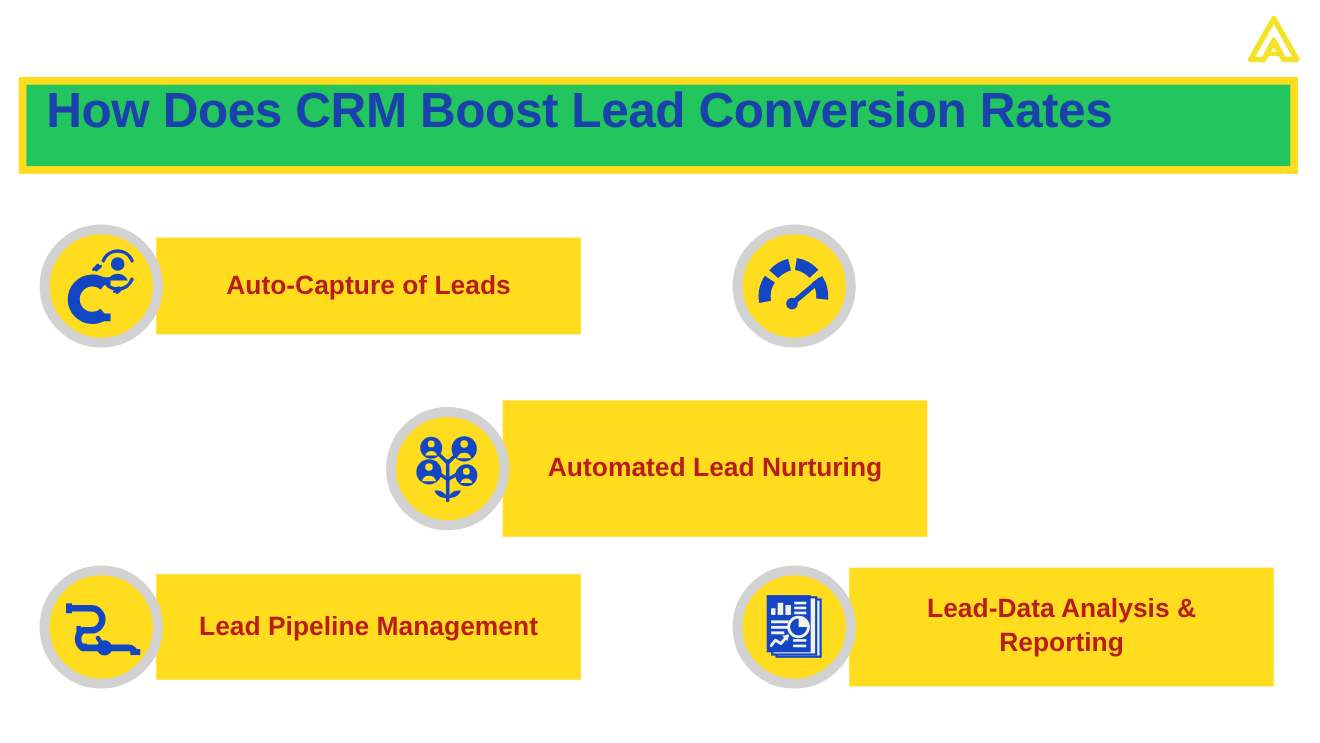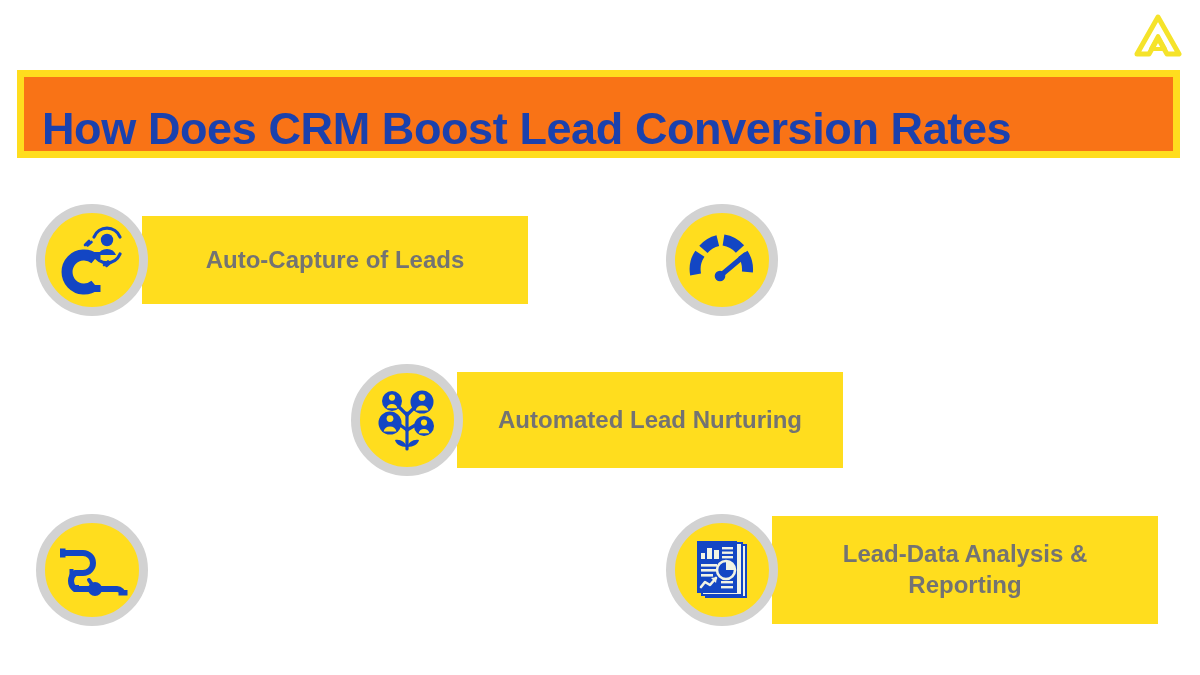--- a/index.html
+++ b/index.html
@@ -31,23 +31,23 @@
     top: 70px;
     width: 1163px;
     height: 88px;
     background: #ffdd1e;
     box-sizing: border-box;
     padding: 7px;
   }
   #title-banner-inner {
     width: 100%;
     height: 100%;
-    background: #f97316;
-    display: flex;
-    align-items: flex-end;
+    background: #22c55e;
+    display: flex;
+    align-items: flex-start;
     box-sizing: border-box;
     padding-left: 18px;
   }
   #page-title {
     color: #1b41ad;
     font-size: 45px;
     font-weight: bold;
     letter-spacing: -0.4px;
     line-height: 1;
     white-space: nowrap;
@@ -85,36 +85,36 @@
     display: flex;
     align-items: center;
     justify-content: center;
     text-align: center;
     box-sizing: border-box;
     margin-left: -6px;
     position: relative;
     z-index: 1;
   }
   .label-text {
-    color: #737373;
+    color: #b91c1c;
     font-size: 24px;
     font-weight: bold;
     line-height: 1.28;
     padding: 0 14px;
   }
 
   
   #feature-auto-capture { left: 36px;  top: 204px; }
   #feature-auto-capture .label-box { width: 386px; height: 88px; }
 
   #feature-lead-scoring { left: 666px; top: 204px; }
   #feature-lead-scoring .label-box { width: 386px; height: 88px; }
 
   #feature-lead-nurturing { left: 351px; top: 364px; }
-  #feature-lead-nurturing .label-box { width: 386px; height: 96px; }
+  #feature-lead-nurturing .label-box { width: 386px; height: 124px; }
 
   #feature-pipeline { left: 36px;  top: 514px; }
   #feature-pipeline .label-box { width: 386px; height: 96px; }
 
   #feature-reporting { left: 666px; top: 514px; }
   #feature-reporting .label-box { width: 386px; height: 108px; }
 </style>
 </head>
 <body>
 
@@ -225,20 +225,23 @@
       <rect x="5" y="15.5" width="5.5" height="9" fill="#1346c4"></rect>
       <rect x="63.5" y="57" width="9" height="5.5" fill="#1346c4"></rect>
 
       <rect x="14.5" y="36" width="4" height="8" fill="#1346c4"></rect>
       <rect x="16" y="52" width="8" height="4" fill="#1346c4"></rect>
 
       <circle cx="40" cy="56" r="7" fill="#1346c4"></circle>
       <path d="M40 56 L34 47" stroke="#1346c4" stroke-width="4" stroke-linecap="round"></path>
     </svg>
   </div>
+  <div class="label-box">
+    <span class="label-text">Lead Pipeline Management</span>
+  </div>
 </div>
 
 <div class="feature" id="feature-reporting">
   <div class="icon-circle">
     <svg viewBox="0 0 74 74">
 
       <rect x="21" y="12" width="40" height="52" fill="#f2f3e4" stroke="#1346c4" stroke-width="2"></rect>
       <rect x="17" y="10" width="40" height="52" fill="#f2f3e4" stroke="#1346c4" stroke-width="2"></rect>
 
       <rect x="12" y="8" width="40" height="52" fill="#1346c4"></rect>

